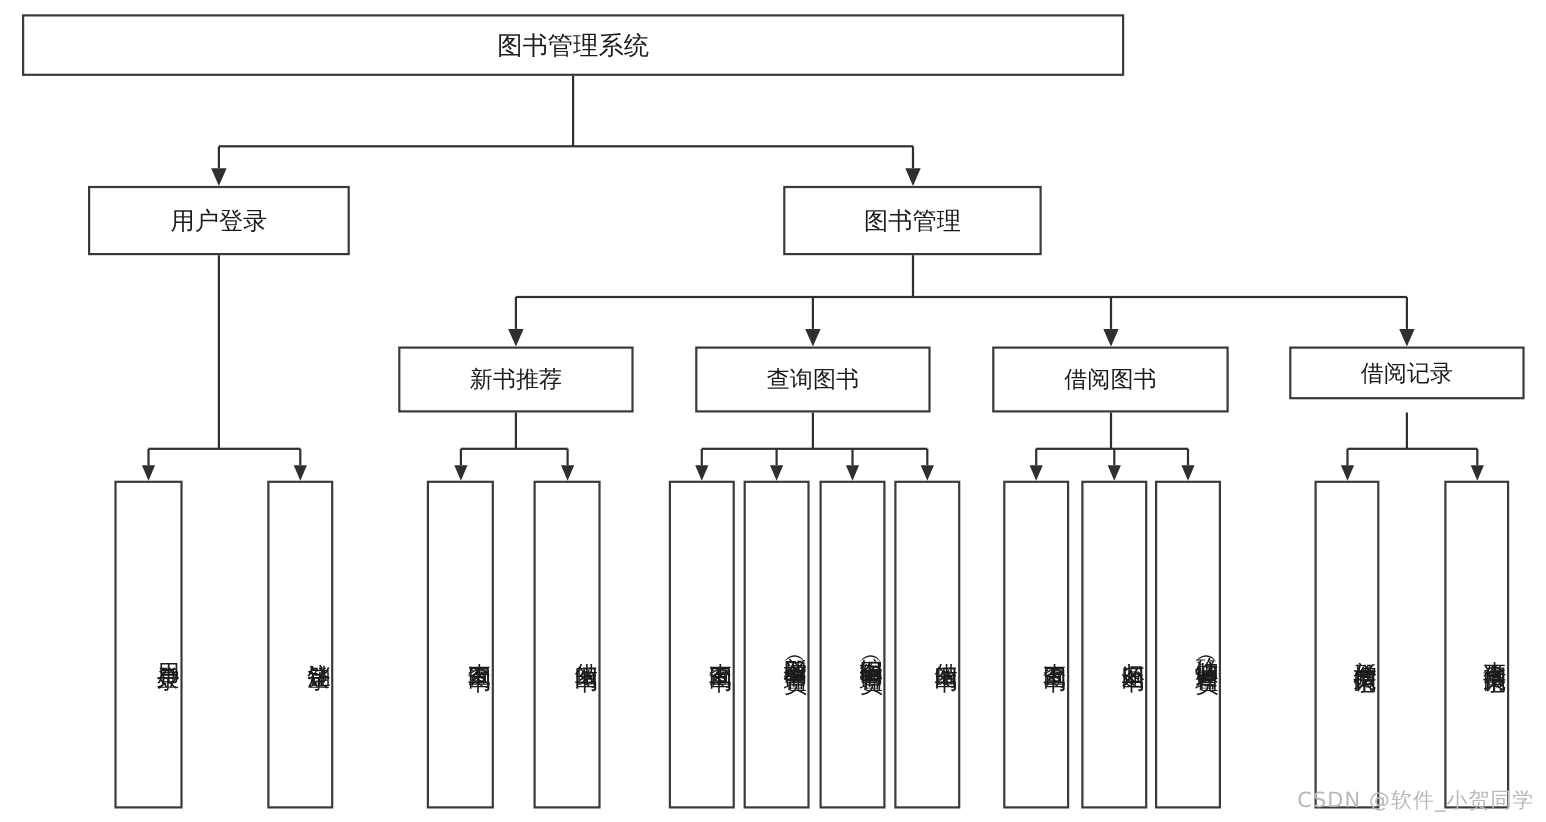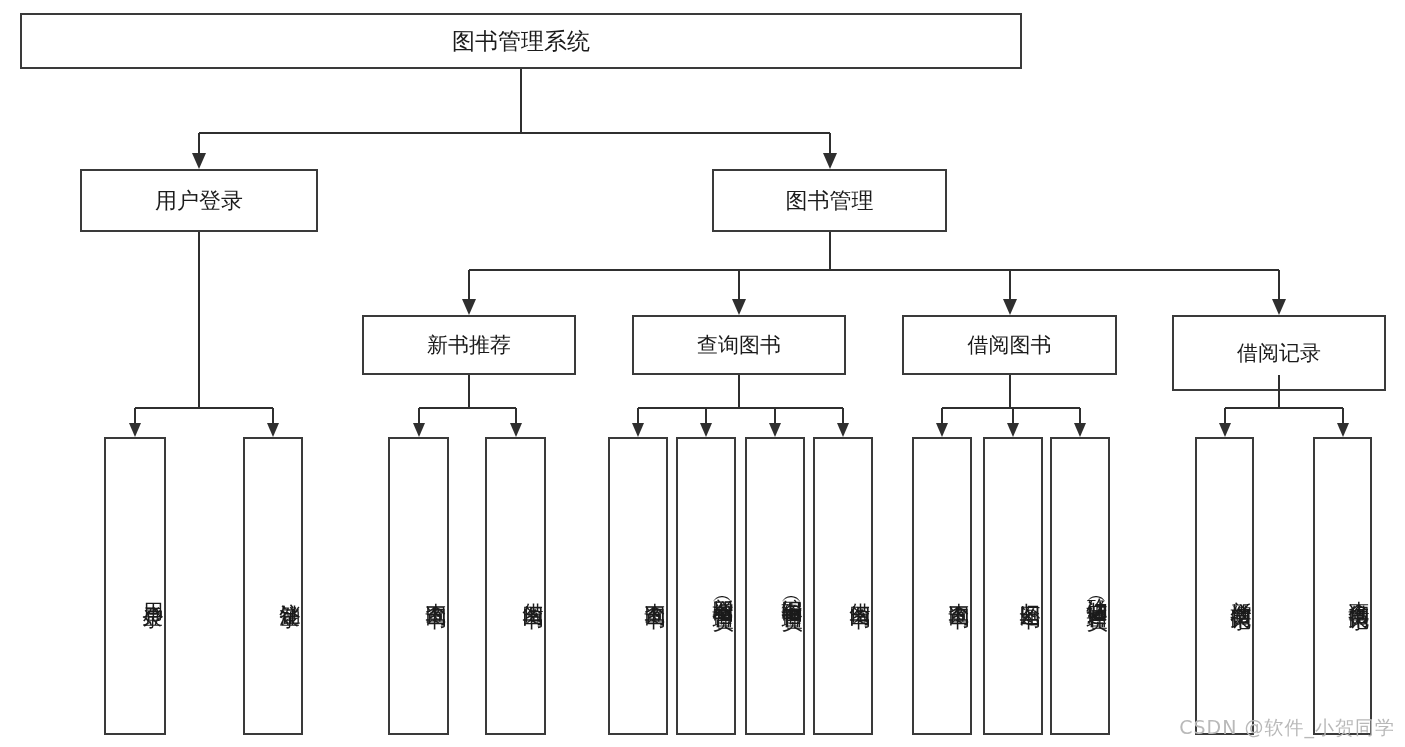--- a/index.html
+++ b/index.html
@@ -108,21 +108,21 @@
       </div>
       <div class="node lvl2" style="left: 362px; top: 315px; width: 214px; height: 60px;">
         <span class="node-label">新书推荐</span>
       </div>
       <div class="node lvl2" style="left: 632px; top: 315px; width: 214px; height: 60px;">
         <span class="node-label">查询图书</span>
       </div>
       <div class="node lvl2" style="left: 902px; top: 315px; width: 215px; height: 60px;">
         <span class="node-label">借阅图书</span>
       </div>
-      <div class="node lvl2" style="left: 1172px; top: 315px; width: 214px; height: 76px;">
+      <div class="node lvl2" style="left: 1172px; top: 315px; width: 214px; height: 48px;">
         <span class="node-label">借阅记录</span>
       </div>
       <div class="node leaf" style="left: 104px; top: 437px; width: 62px; height: 298px;">
         <span class="node-label">用户登录</span>
       </div>
       <div class="node leaf" style="left: 243px; top: 437px; width: 60px; height: 298px;">
         <span class="node-label">注销登录</span>
       </div>
       <div class="node leaf" style="left: 388px; top: 437px; width: 61px; height: 298px;">
         <span class="node-label">查询图书</span>

